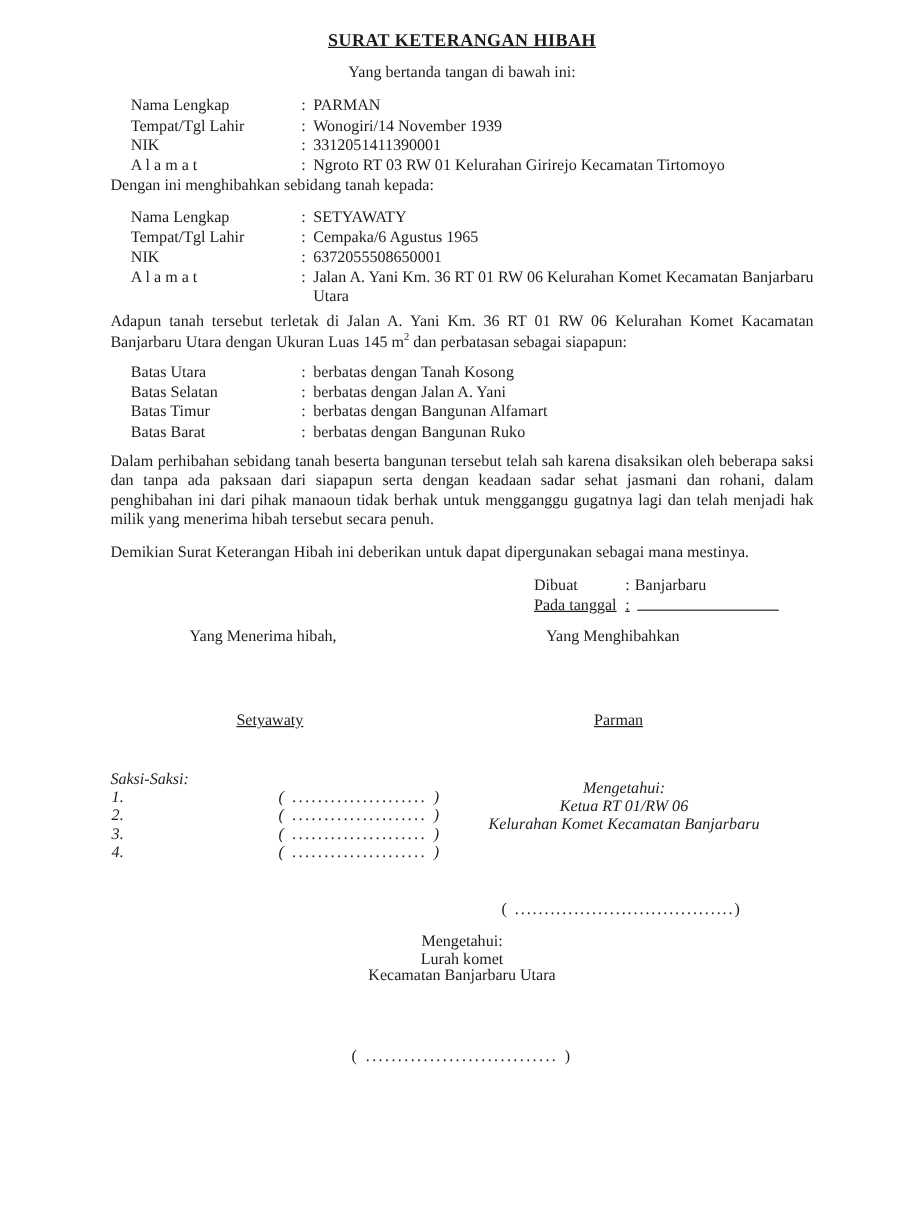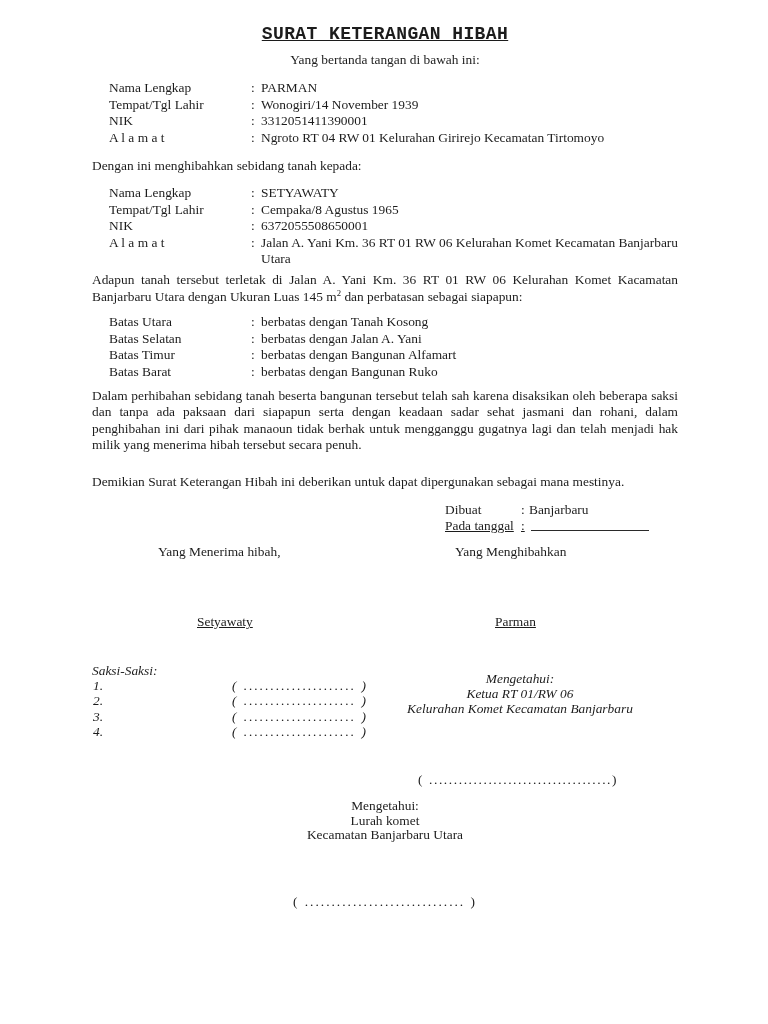--- a/index.html
+++ b/index.html
@@ -10,42 +10,41 @@
     color:#1c1c1c;
     font-family:"Liberation Serif", serif;
     font-size:13.4px;
     line-height:16.4px;
     box-sizing:border-box;
     padding:26px 90px 0 92px;
     overflow:hidden;
   }
   .title {
     margin:0;
-    font-size:18px;
+    font-size:15px;
     font-weight:bold;
     text-align:center;
     text-decoration:underline;
     letter-spacing:0.4px;
     line-height:17px;
-    font-family:Liberation Mono, monospace;
   }
   .para { margin:0; }
   .just { text-align:justify; }
   .opening { margin-top:9px;text-align:center; }
   .kv { margin:12px 0 0 17px; }
   .kv2 { margin-top:11px; }
   .kv-row { display:flex; }
   .k { width:142px; flex:none; }
   .c { width:10px; flex:none; }
   .v { flex:1; text-align:justify; }
   sup { font-size:0.65em; line-height:0; }
   .adapun { margin-top:5px; }
   .batas { margin-top:9px; }
   .dalam { margin-top:8px; }
-  .demikian { margin-top:20px; }
+  .demikian { margin-top:10px; }
 
   .issue-block { margin-top:12px; margin-left:353px; width:204px;font-family:Liberation Serif, serif; }
   .issue-row { display:flex; line-height:15.6px; }
   .issue-label { width:76px; flex:none; }
   .issue-colon { width:8px; flex:none; }
   .u { text-decoration:underline; }
   .blank-line { flex:1; border-bottom:1px solid #2a2a2a; height:12px; margin-left:2px; }
 
   .sig-roles { position:relative; height:16px; margin-top:11px; }
   .sig-role-left { position:absolute; left:66px; top:0; }
@@ -86,36 +85,36 @@
       <span class="v">Wonogiri/14 November 1939</span>
     </div>
     <div class="kv-row">
       <span class="k">NIK</span>
       <span class="c">:</span>
       <span class="v">3312051411390001</span>
     </div>
     <div class="kv-row">
       <span class="k">A l a m a t</span>
       <span class="c">:</span>
-      <span class="v">Ngroto RT 04 RW 01 Kelurahan Girirejo Kecamatan Tirtomoyo</span>
-    </div>
-  </div>
-
-  <p class="para kv2" style="margin-top:12px;font-family:Liberation Serif, serif;">Dengan ini menghibahkan sebidang tanah kepada:</p>
+      <span class="v">Ngroto RT 03 RW 01 Kelurahan Girirejo Kecamatan Tirtomoyo</span>
+    </div>
+  </div>
+
+  <p class="para kv2" style="margin-top:0;font-family:Liberation Serif, serif;">Dengan ini menghibahkan sebidang tanah kepada:</p>
 
   <div class="kv kv2">
     <div class="kv-row">
       <span class="k">Nama Lengkap</span>
       <span class="c">:</span>
       <span class="v">SETYAWATY</span>
     </div>
     <div class="kv-row">
       <span class="k">Tempat/Tgl Lahir</span>
       <span class="c">:</span>
-      <span class="v">Cempaka/8 Agustus 1965</span>
+      <span class="v">Cempaka/6 Agustus 1965</span>
     </div>
     <div class="kv-row">
       <span class="k">NIK</span>
       <span class="c">:</span>
       <span class="v">6372055508650001</span>
     </div>
     <div class="kv-row">
       <span class="k">A l a m a t</span>
       <span class="c">:</span>
       <span class="v">Jalan A. Yani Km. 36 RT 01 RW 06 Kelurahan Komet Kecamatan Banjarbaru Utara</span>

